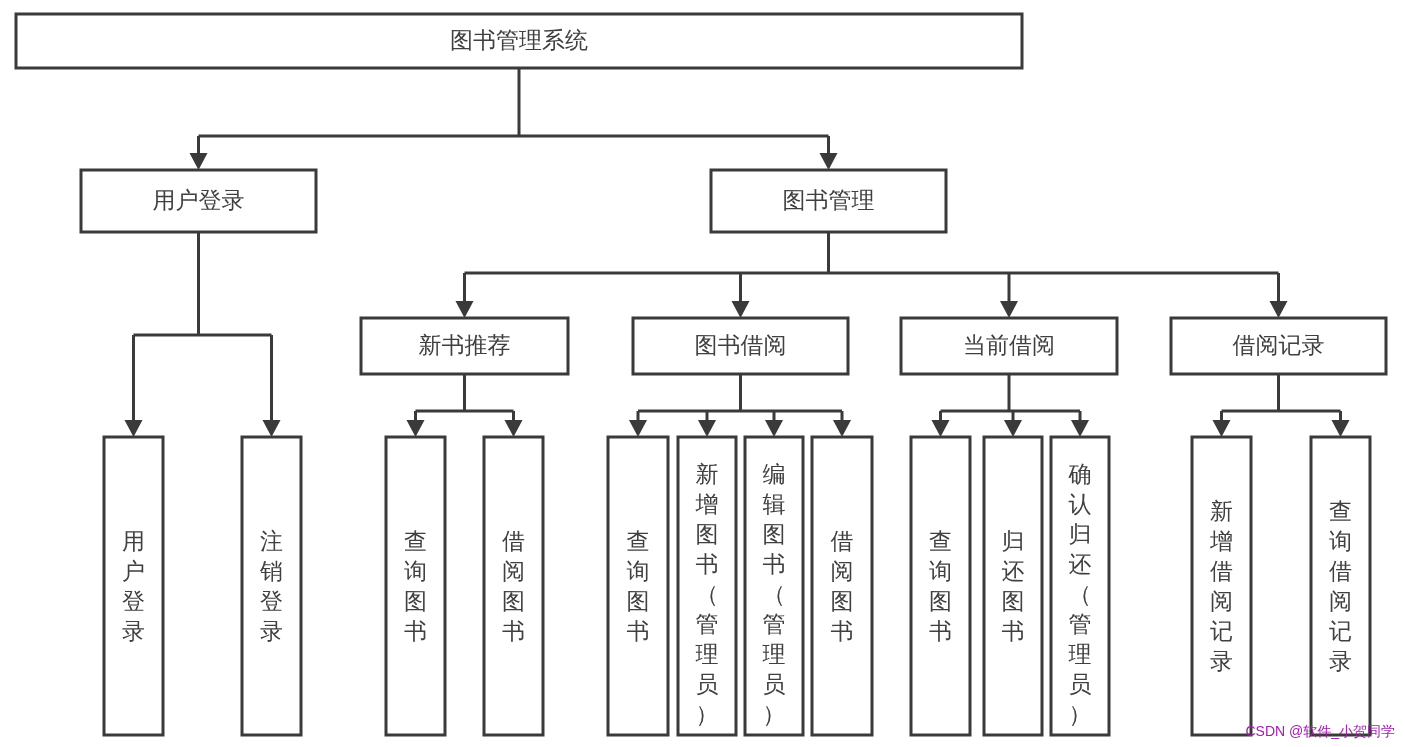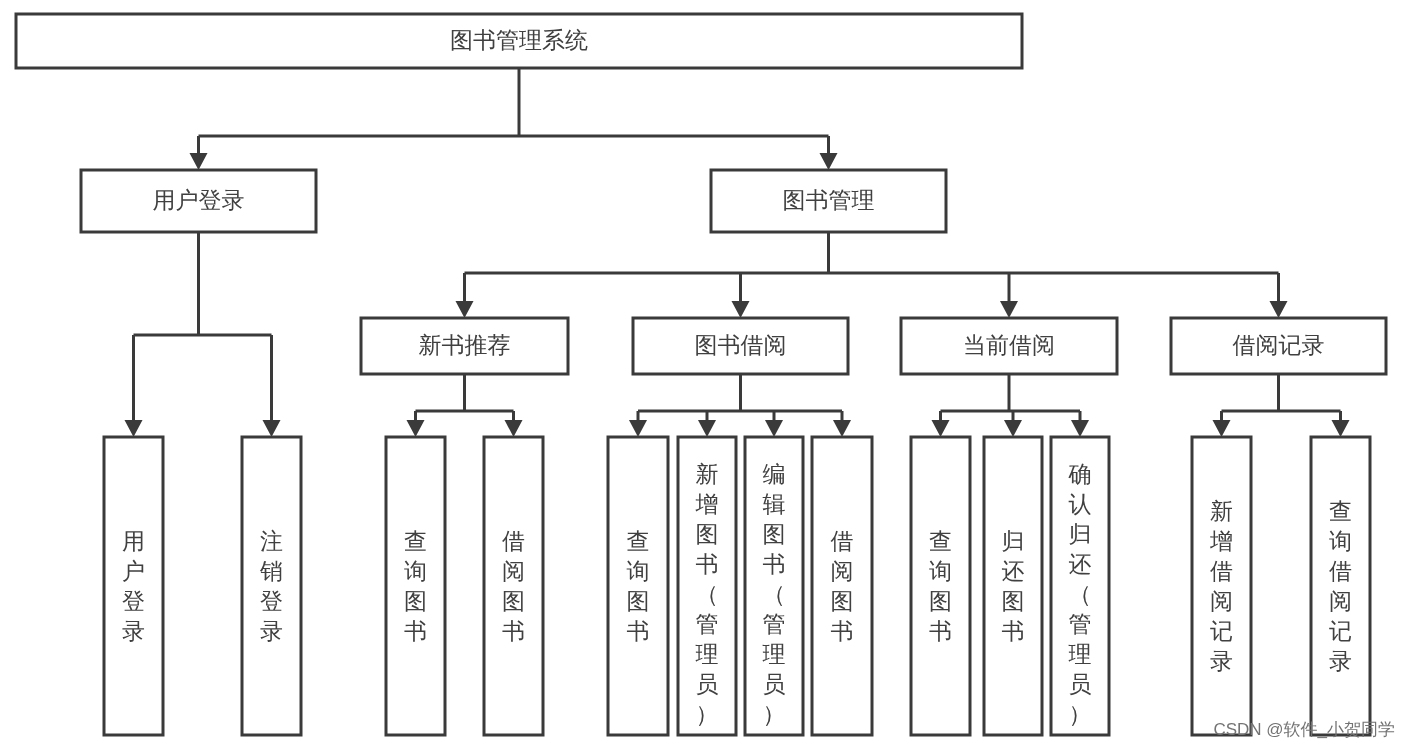--- a/index.html
+++ b/index.html
@@ -50,22 +50,22 @@
   .node-label-vertical {
     fill: #404040;
     font-family: "Liberation Sans", "DejaVu Sans", sans-serif;
     font-size: 23px;
     text-anchor: middle;
   }
   .watermark {
     position: absolute;
     right: 10px;
     bottom: 6px;
-    color: #737373;
-    font-size: 17px;
+    color: #a21caf;
+    font-size: 14px;
     font-family: "Liberation Sans", "DejaVu Sans", sans-serif;
     white-space: nowrap;
     user-select: none;
     pointer-events: none;
   }
 </style>
 </head>
 <body>
 
 <div id="diagram-root">

